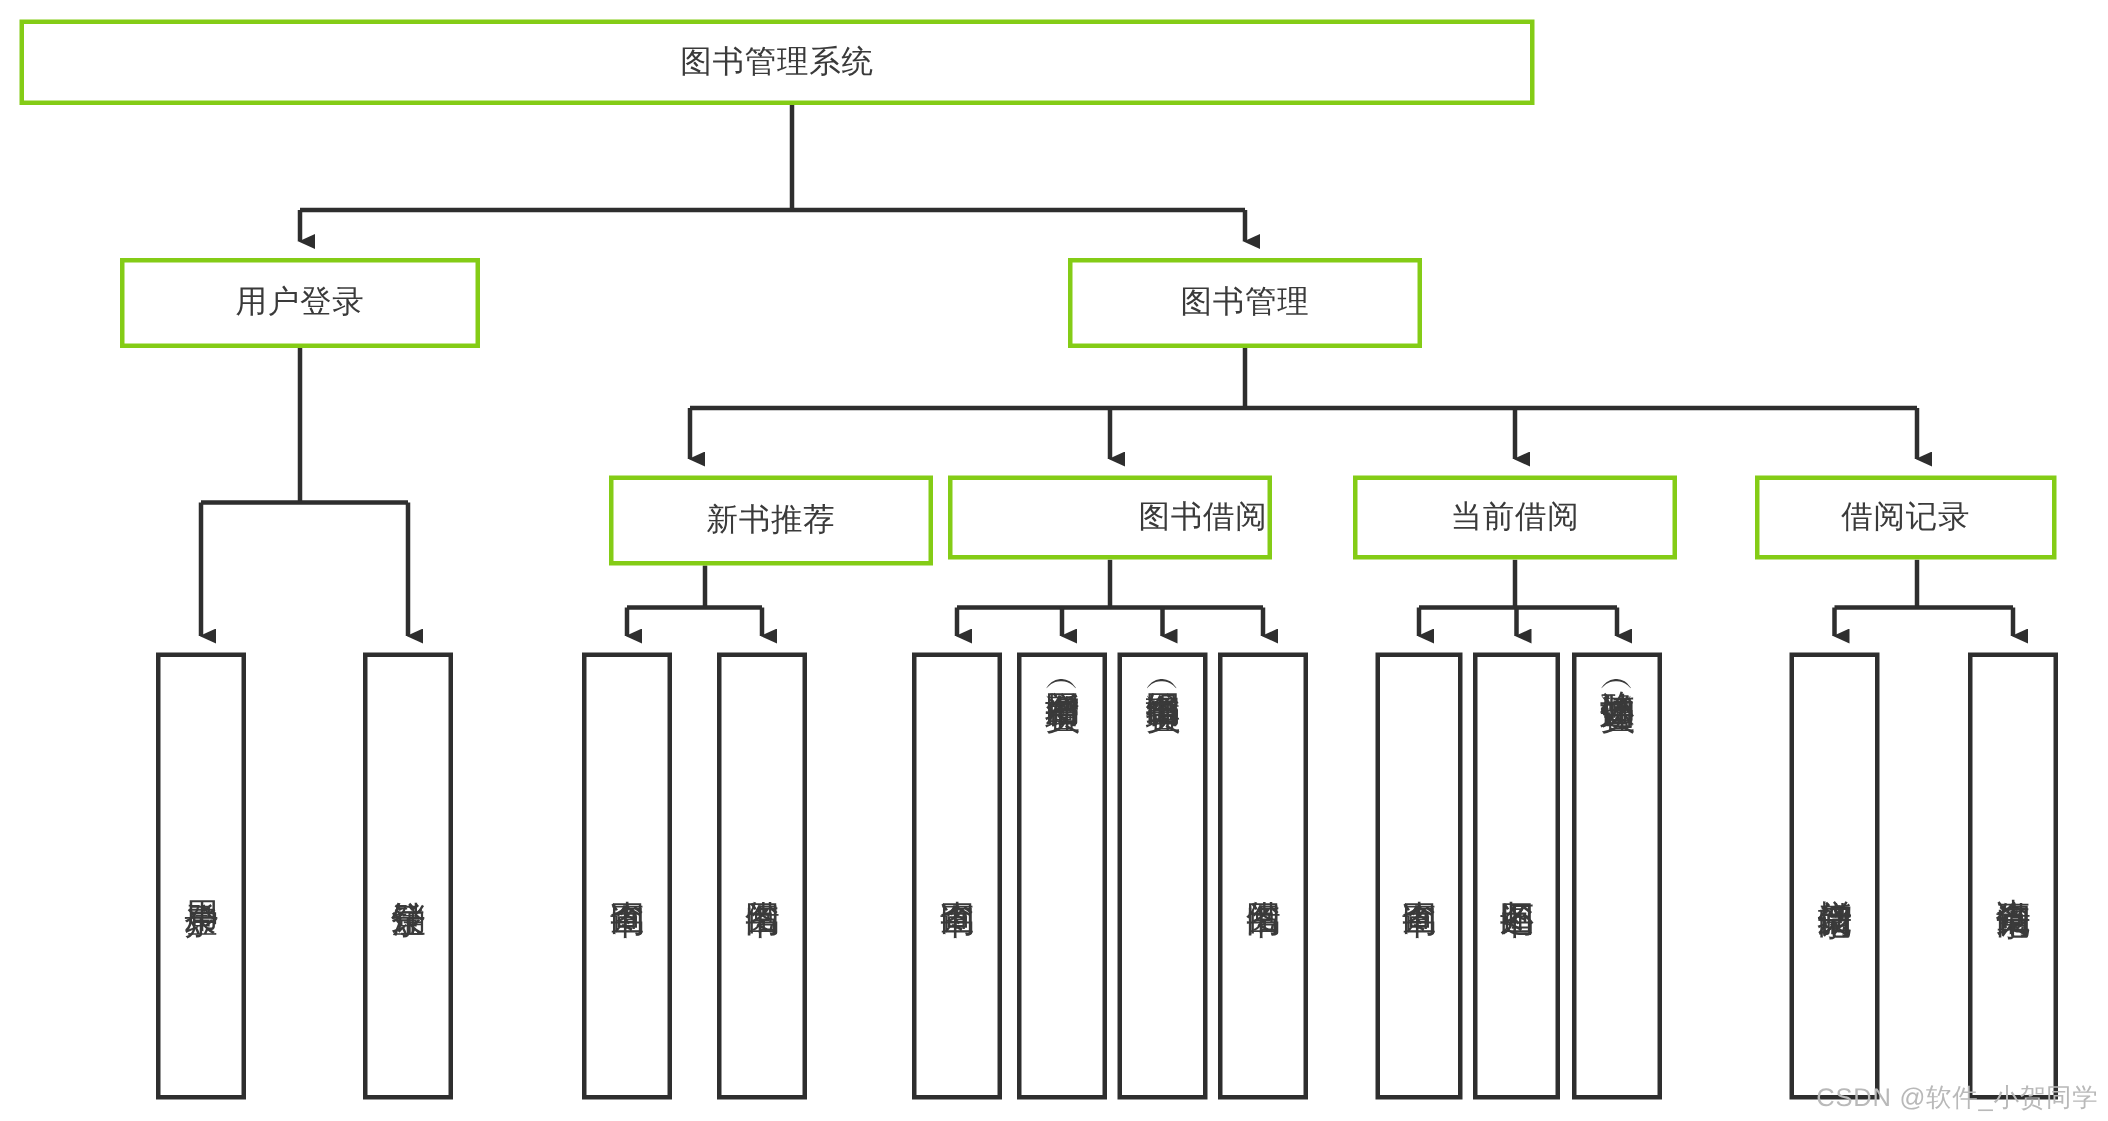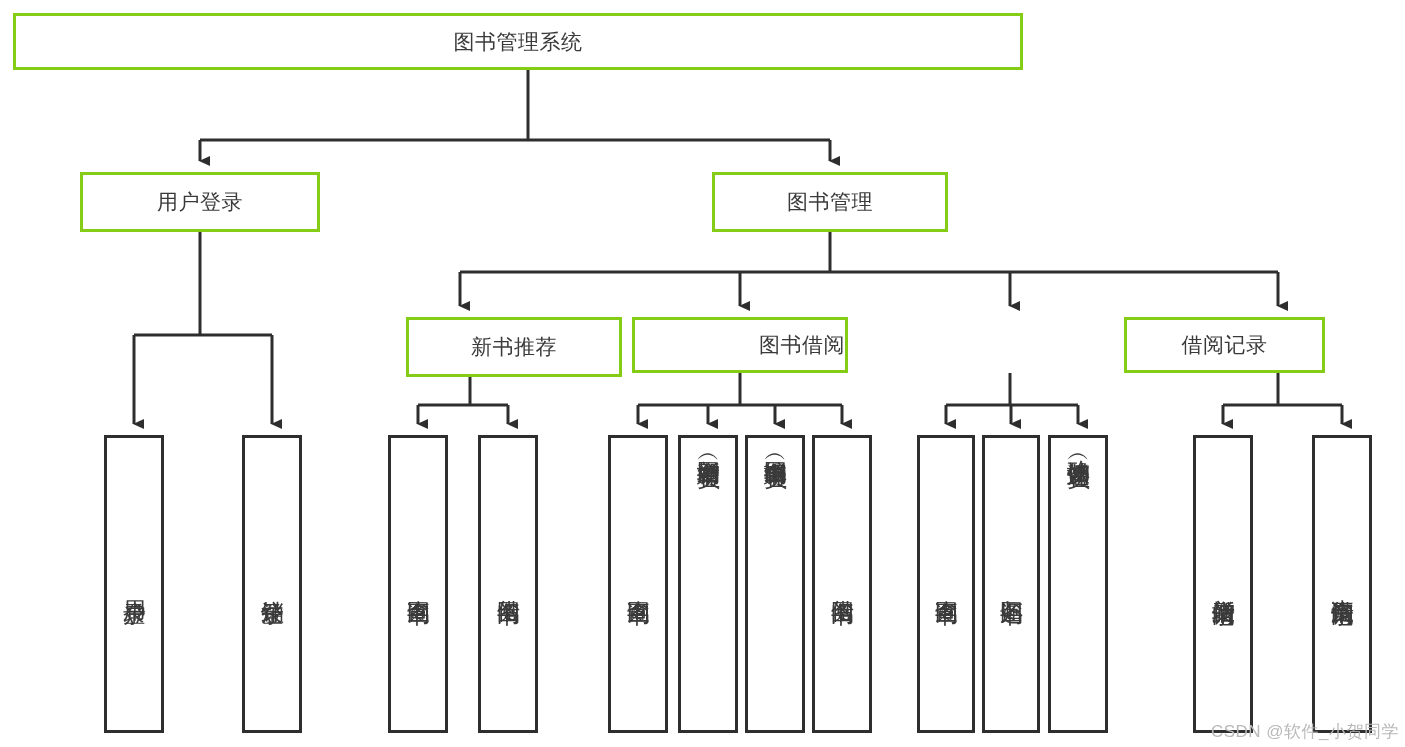--- a/index.html
+++ b/index.html
@@ -133,21 +133,24 @@
   <div class="node-box" id="l2-1" style="left: 712px; top: 172px; width: 236px; height: 60px;">
     <span class="node-label">图书管理</span>
   </div>
 
   <div class="node-box" id="l3-0" style="left: 362px; top: 317px; width: 216px; height: 60px; margin-left: 44px;">
     <span class="node-label">新书推荐</span>
   </div>
   <div class="node-box" id="l3-1" style="left: 632px; top: 317px; width: 216px; height: 56px; justify-content: flex-end;">
     <span class="node-label">图书借阅</span>
   </div>
-  <div class="node-box" id="l3-3" style="left: 1124px; top: 317px; width: 201px; height: 56px;">
+  <div class="node-box" id="l3-2" style="left: 902px; top: 317px; width: 216px; height: 56px;">
+    <span class="node-label">当前借阅</span>
+  </div>
+  <div class="node-box" id="l3-3" style="left: 1170px; top: 317px; width: 201px; height: 56px;">
     <span class="node-label">借阅记录</span>
   </div>
 
   <div class="leaf-box center-v" id="leaf-0" style="left: 104px; top: 435px; width: 60px; height: 298px;">
     <span class="leaf-label">用户登录</span>
   </div>
   <div class="leaf-box center-v" id="leaf-1" style="left: 242px; top: 435px; width: 60px; height: 298px;">
     <span class="leaf-label">注销登录</span>
   </div>
   <div class="leaf-box center-v" id="leaf-2" style="left: 388px; top: 435px; width: 60px; height: 298px;">

